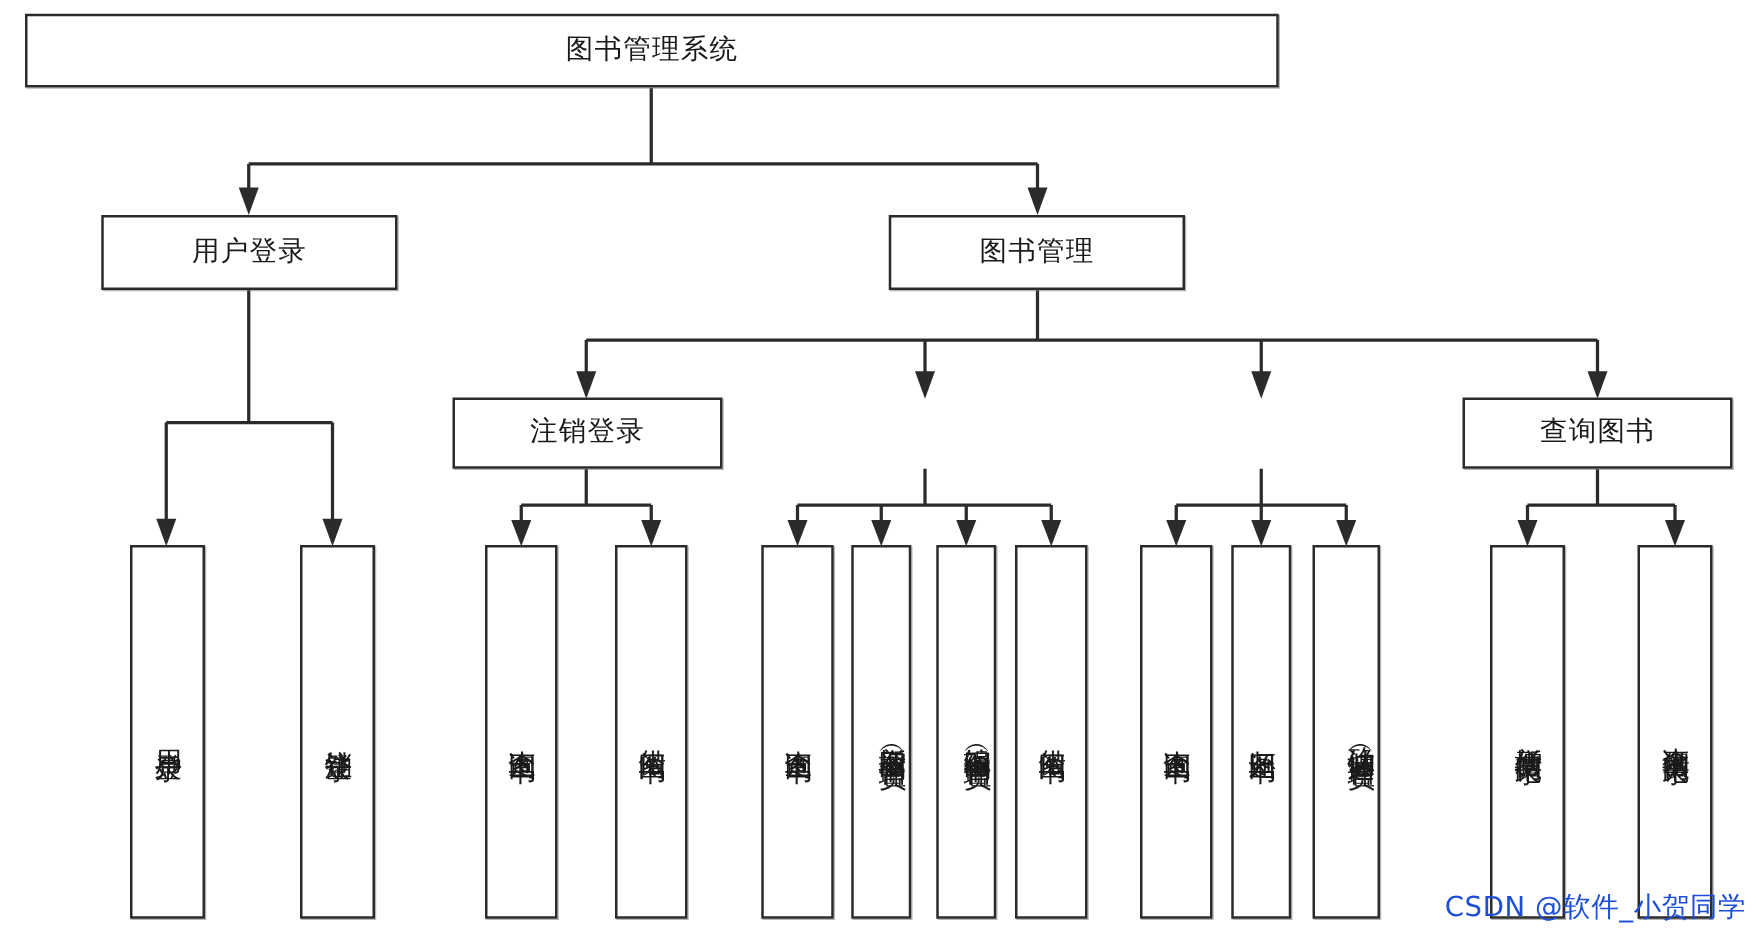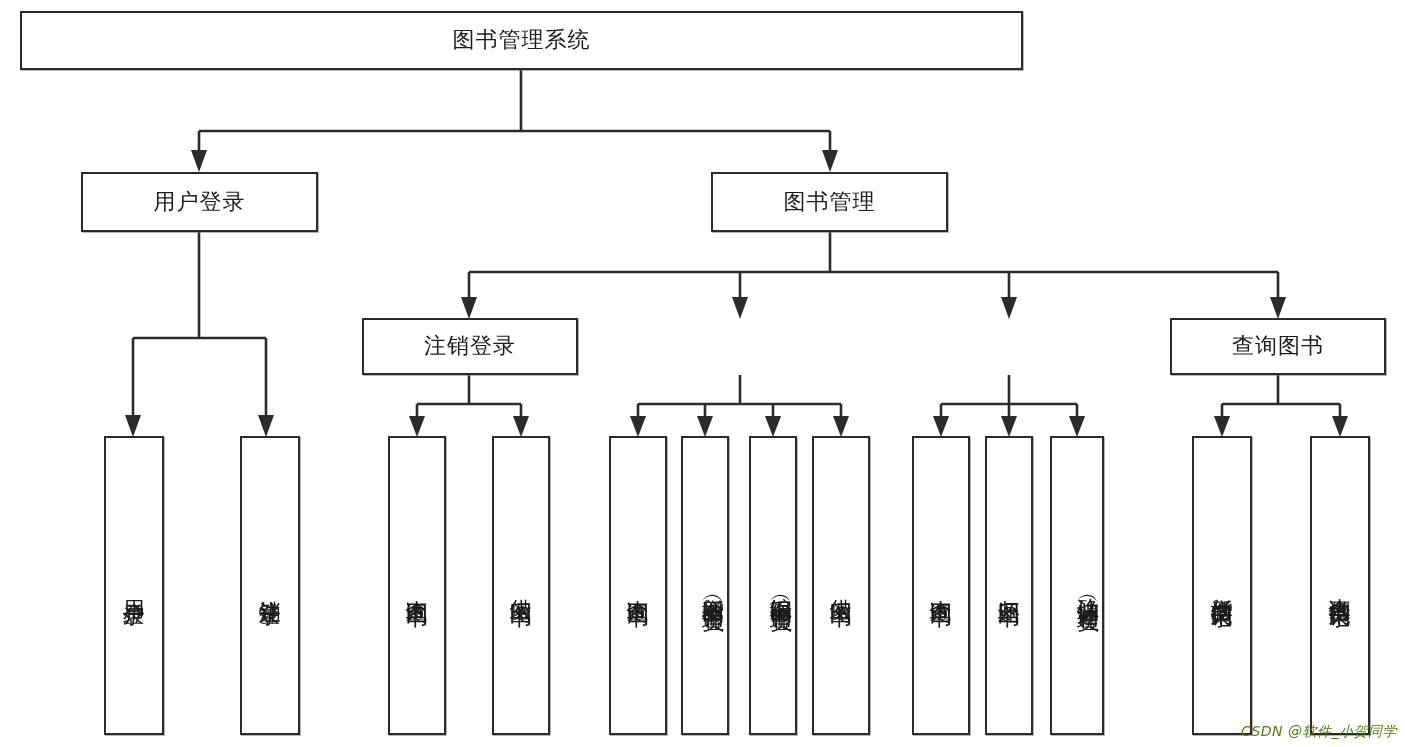--- a/index.html
+++ b/index.html
@@ -55,26 +55,25 @@
     padding-top: 6px;
   }
   .node.vert.mid {
     align-items: center;
     padding-top: 0;
   }
   #watermark {
     position: absolute;
     right: 8px;
     bottom: 6px;
-    font-size: 14px;
-    color: #4d7c0f;
+    font-size: 22px;
+    color: #1d4ed8;
     letter-spacing: 0.5px;
     white-space: nowrap;
     font-family: "DejaVu Sans", "Liberation Sans", sans-serif;
-    font-style: italic;
   }
 </style>
 </head>
 <body>
 
 <div id="diagram-root">
 
   <svg id="edge-layer" viewBox="0 0 1405 747" xmlns="http://www.w3.org/2000/svg">
     <defs>
       <marker id="arrow" viewBox="0 0 12 14" refX="6" refY="13" markerWidth="12" markerHeight="14" orient="auto-start-reverse" markerUnits="userSpaceOnUse">

